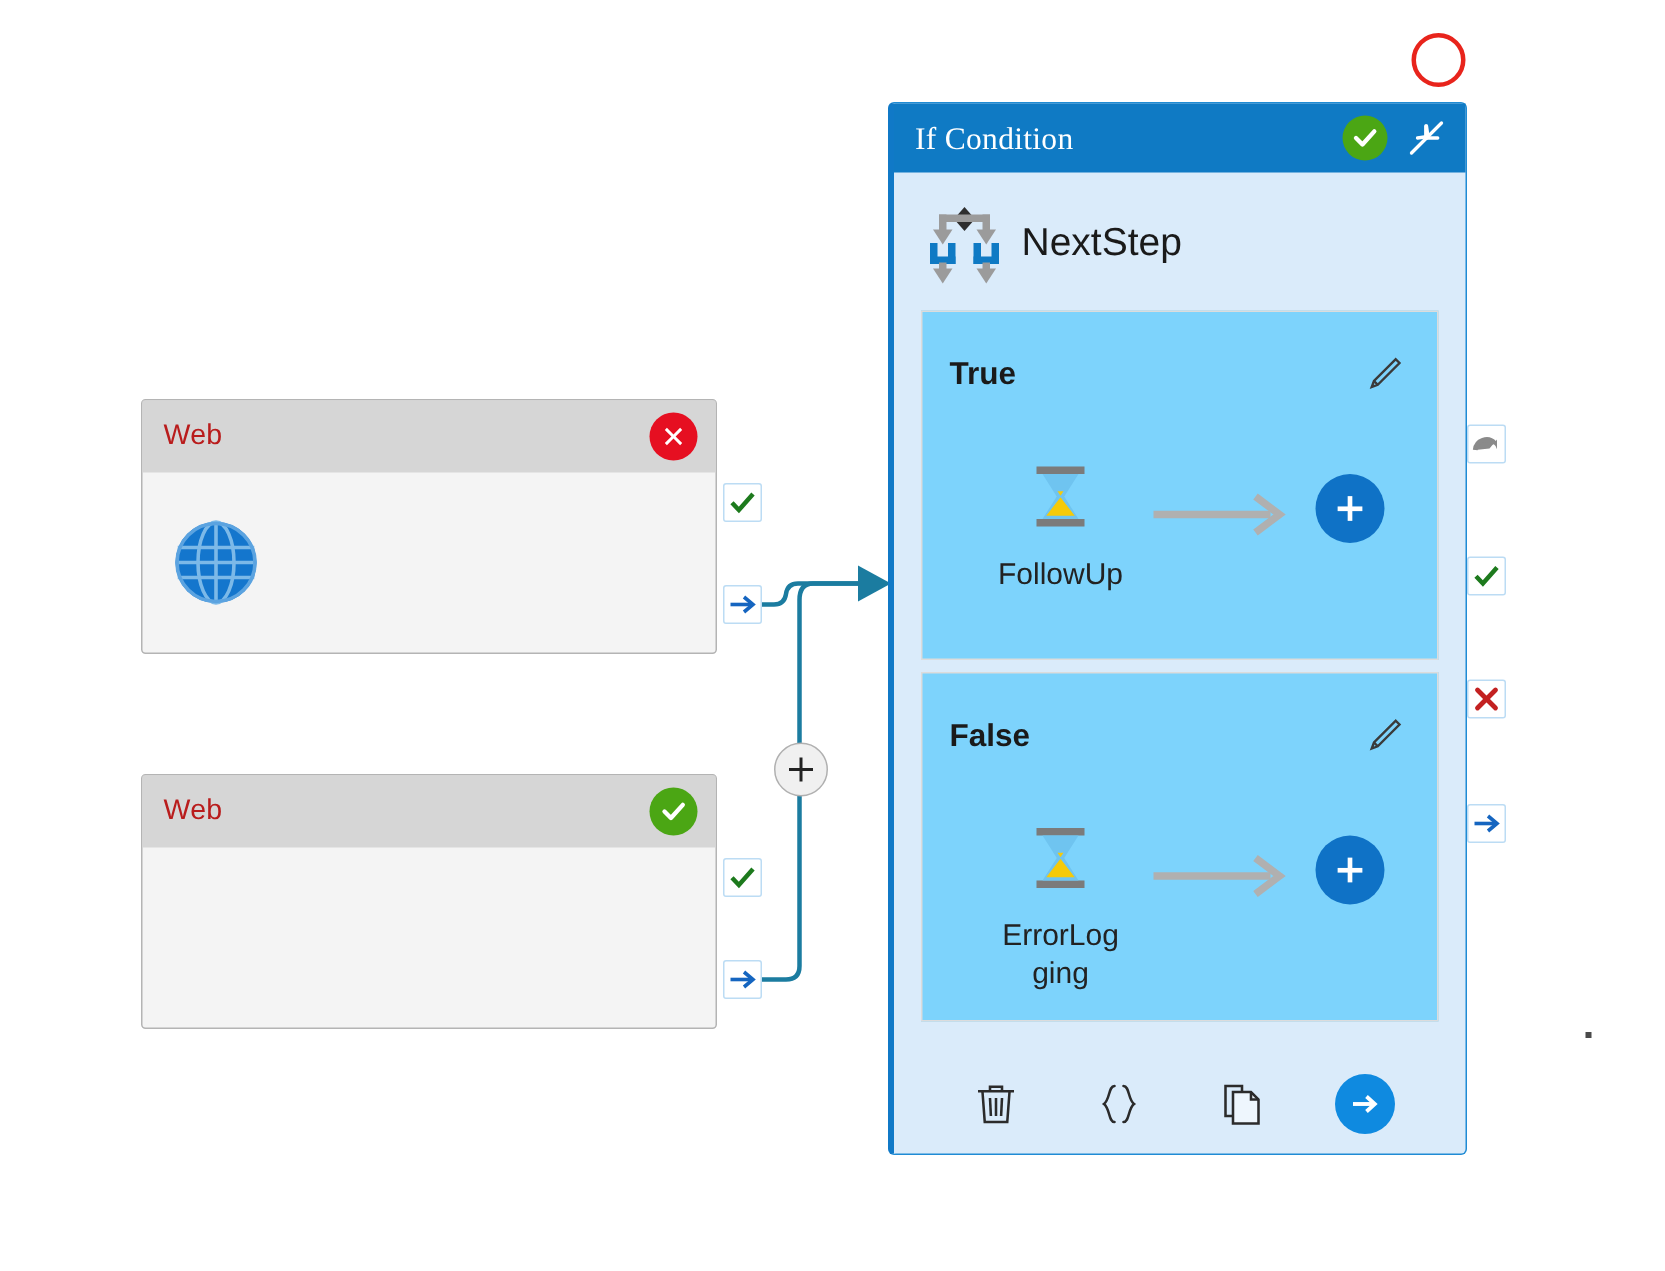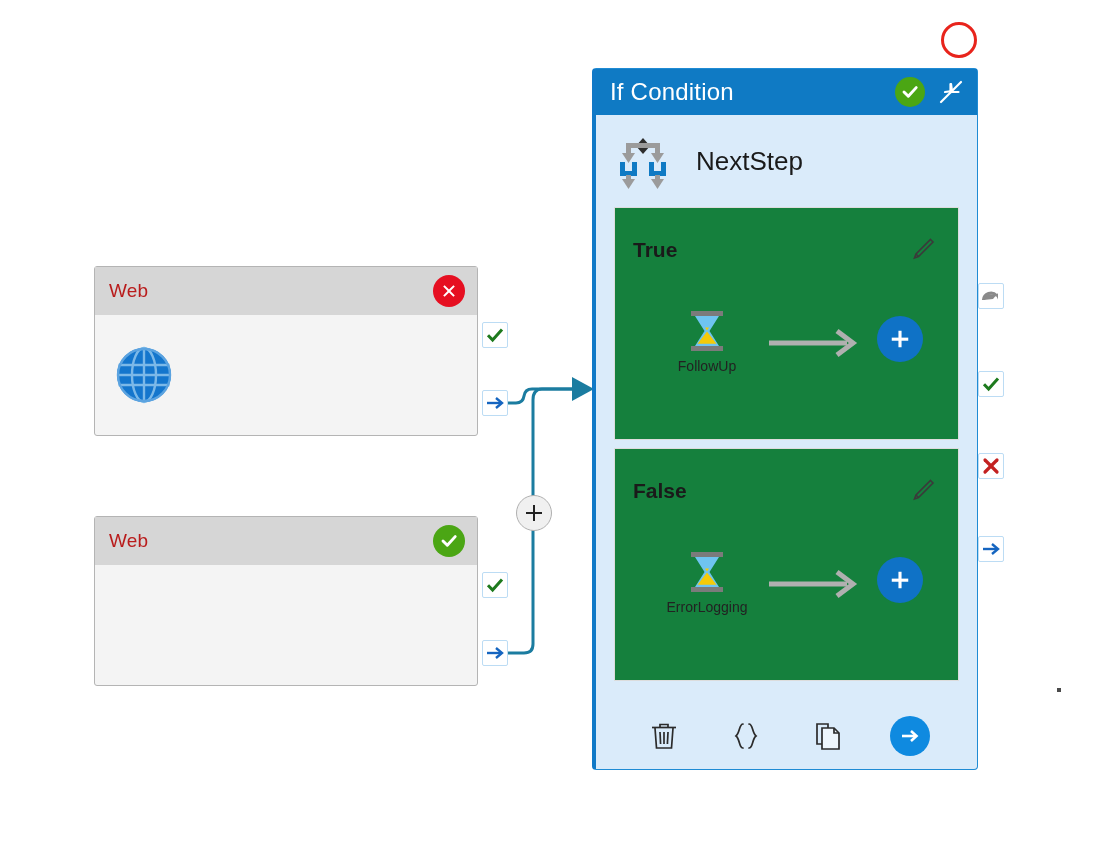--- a/index.html
+++ b/index.html
@@ -103,24 +103,25 @@
   }
   .cond-header {
     height: 46px;
     background: #0f7ac4;
     display: flex;
     align-items: center;
     padding: 0 10px 0 14px;
     box-sizing: border-box;
   }
   .cond-header .cond-title {
-    font-size: 24px;
+    font-size: 21px;
     color: #ffffff;
     flex: 1;
     letter-spacing: .2px;
+    font-family: Liberation Serif, serif;
   }
   .hdr-check {
     width: 30px;
     height: 30px;
     border-radius: 50%;
     background: #4ba614;
     display: flex;
     align-items: center;
     justify-content: center;
     margin-right: 10px;
@@ -135,26 +136,26 @@
   .cond-subtitle {
     height: 92px;
     display: flex;
     align-items: center;
     padding-left: 18px;
     box-sizing: border-box;
   }
   .cond-subtitle .sub-name {
     font-size: 26px;
     color: #1a1a1a;
-    margin-left: 24px;
+    margin-left: 9px;
   }
 
   .branch {
     margin: 0 18px;
-    background: #15803d;
+    background: #7dd3fc;
     border: 1px solid #dcdcdc;
     height: 233px;
     box-sizing: border-box;
     position: relative;
   }
   .branch + .branch { margin-top: 8px; text-decoration: underline; }
   .branch-label {
     position: absolute;
     left: 18px;
     top: 30px;
@@ -178,23 +179,23 @@
     align-items: flex-start;
   }
   .step {
     width: 120px;
     margin-left: 32px;
     display: flex;
     flex-direction: column;
     align-items: center;
   }
   .step-label {
-    font-size: 14px;
+    font-size: 20px;
     color: #222222;
-    margin-top: 4px;
+    margin-top: 17px;
     text-align: center;
     line-height: 1.25;
     width: 86px;
     word-break: break-all;
   }
   .step-arrow {
     width: 92px;
     margin-top: 20px;
   }
   .add-circle {

